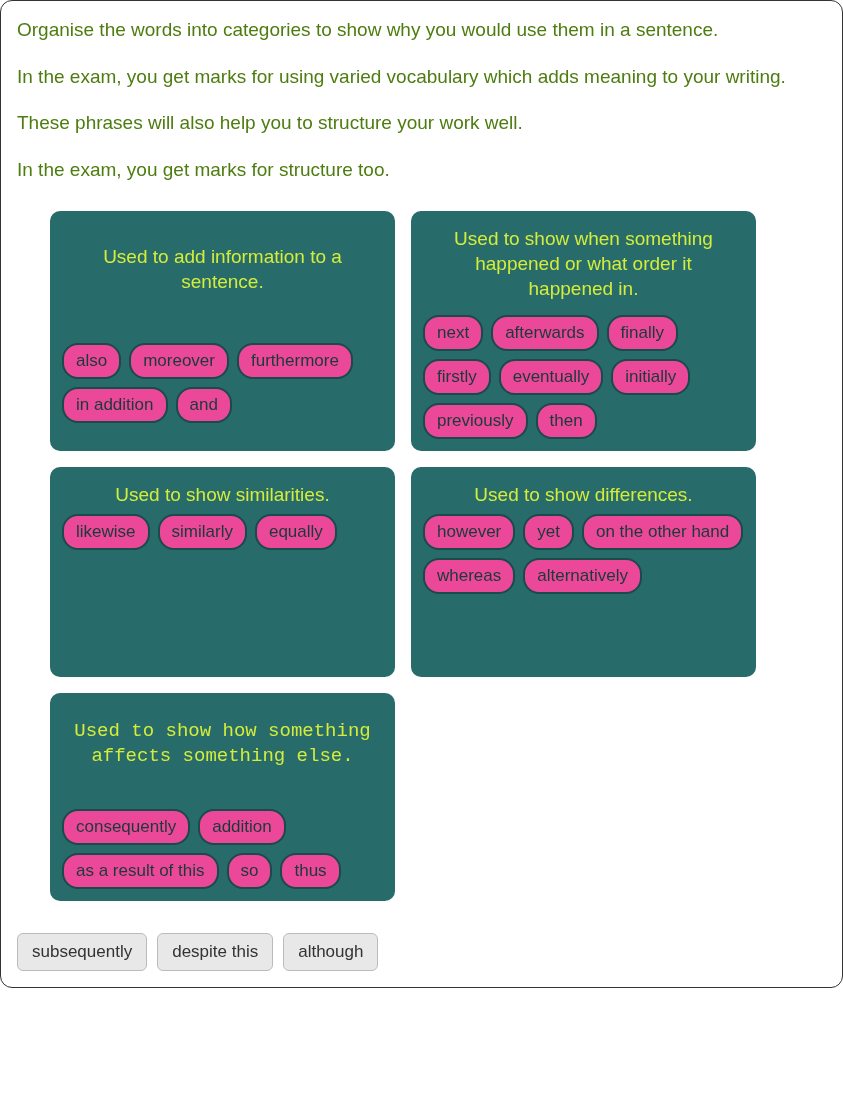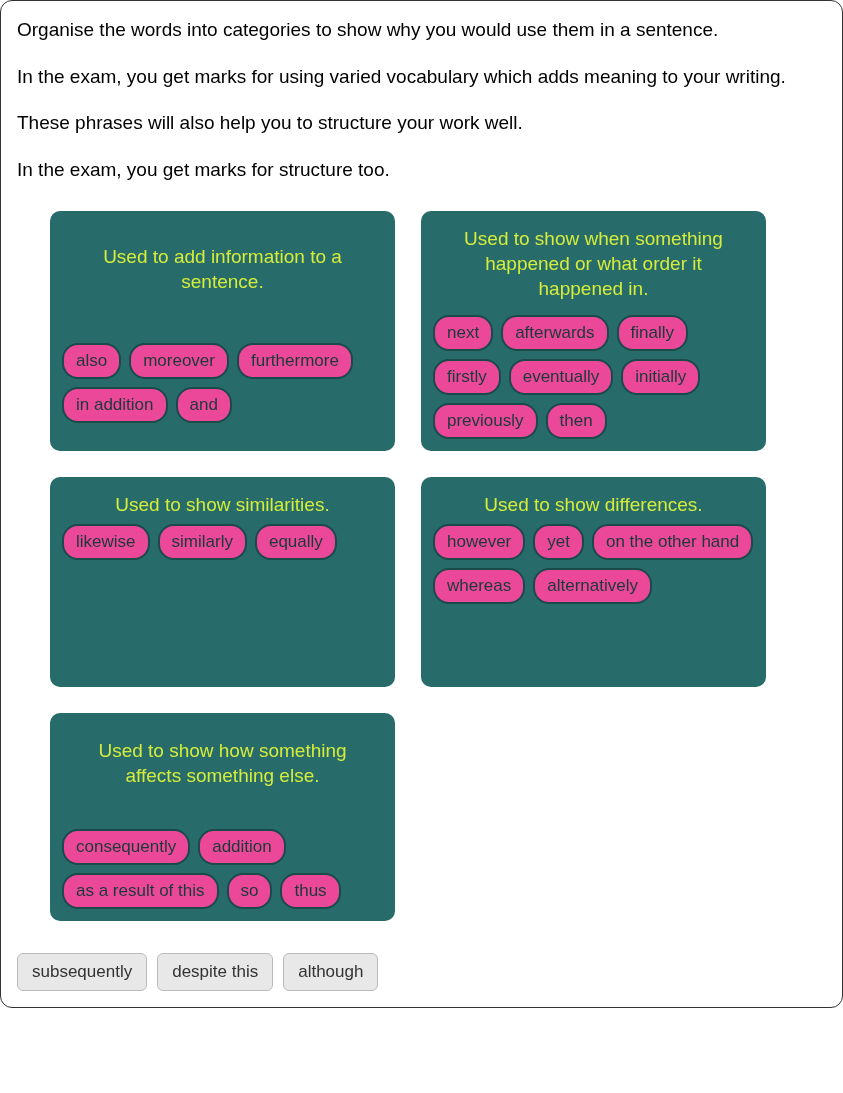--- a/index.html
+++ b/index.html
@@ -13,28 +13,28 @@
       padding: 16px;
       width: 843px;
       border: 1px solid #333;
       border-radius: 12px;
     }
     .instructions {
       margin-bottom: 28px;
     }
     .instructions p {
       font-size: 19px;
-      color: #000000;
+      color: #4d7c0f;
       line-height: 1.4;
       margin-bottom: 20px;
     }
     .categories {
       display: flex;
       flex-wrap: wrap;
-      gap: 26px;
+      gap: 16px;
       margin-bottom: 24px;
       padding-left: 33px;
     }
     .category-box {
       background: #276b6b;
       border-radius: 10px;
       padding: 12px;
       width: 345px;
     }
     .category-title {
@@ -83,20 +83,21 @@
     }
     .mid-box .category-title {
       margin-bottom: 6px;
     }
     .mid-box {
       min-height: 210px;
     }
     .affects-box .category-title {
       margin-top: 10px;
       margin-bottom: 40px;
+      font-family: Liberation Mono, monospace;
     }
   </style>
 </head>
 <body>
 
 <div class="instructions">
   <p>Organise the words into categories to show why you would use them in a sentence.</p>
   <p>In the exam, you get marks for using varied vocabulary which adds meaning to your writing.</p>
   <p>These phrases will also help you to structure your work well.</p>
   <p>In the exam, you get marks for structure too.</p>

